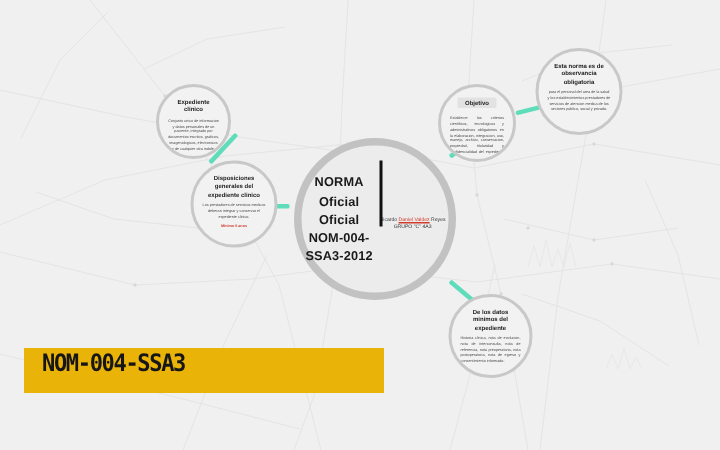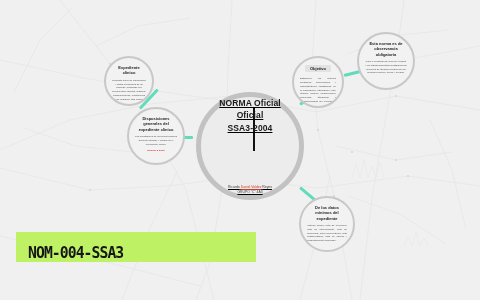--- a/index.html
+++ b/index.html
@@ -12,23 +12,22 @@
   #canvas{position:absolute;inset:0;width:480px;height:300px;}
   .net{position:absolute;inset:0;}
 
   
   .center-node{
     position:absolute;left:196px;top:92px;width:108px;height:108px;
     border-radius:50%;
     background:#ececec;
     border:5px solid #c2c2c2;
     box-sizing:border-box;
-    display:flex;flex-direction:column;align-items:center;justify-content:space-between;
+    display:flex;flex-direction:row;align-items:center;justify-content:space-between;
     text-align:center;
-    text-decoration:underline;
   }
   .center-bar{
     position:absolute;left:52px;top:10px;width:2px;height:44px;background:#111;
   }
   .center-title{
     position:relative;z-index:2;
     font-size:8.5px;font-weight:bold;color:#1a1a1a;line-height:1.45;
     letter-spacing:.1px;width:92px;
   }
   .center-sub{
@@ -56,21 +55,21 @@
   #node-notas{left:104px;top:56px;width:50px;height:50px;}
   #node-disposiciones{left:127px;top:107px;width:58px;height:58px;}
   #node-residuos{left:299px;top:196px;width:56px;height:56px;}
 
   
   .conn{position:absolute;background:#5fddbb;border-radius:1px;}
 
   
   .banner{
     position:absolute;left:16px;top:232px;width:240px;height:30px;
-    background:#bef264;display:flex;align-items:flex-end;
+    background:#eab308;display:flex;align-items:flex-start;
   }
   .banner span{
     font-family:"DejaVu Sans Mono", monospace;
     font-weight:bold;font-size:16px;color:#161616;
     margin-left:12px;letter-spacing:-1px;
     transform:scaleX(.92);transform-origin:left center;
   }
 </style>
 </head>
 <body>
@@ -122,21 +121,22 @@
   <div class="conn" style="left:140px;top:107px;width:26px;height:3px;transform:rotate(-47deg);transform-origin:left center;"></div>
   <div class="conn" style="left:300px;top:103px;width:26px;height:3px;transform:rotate(-36deg);transform-origin:left center;"></div>
   <div class="conn" style="left:344px;top:74px;width:22px;height:3px;transform:rotate(-14deg);transform-origin:left center;"></div>
   <div class="conn" style="left:300px;top:186px;width:30px;height:3px;transform:rotate(40deg);transform-origin:left center;"></div>
 
   <div class="center-node">
     <div class="center-bar"></div>
     <div class="center-title">
       <div>NORMA Oficial</div>
       <div>Oficial</div>
-      <div>SSA3-2004</div>
+      <div>NOM-004-</div>
+      <div>SSA3-2012</div>
     </div>
     <div class="center-sub">
       <span>Ricardo</span>
       <span class="hl">Daniel Valdez</span>
       <span>Reyes</span>
       <div>GRUPO "C" 4A3</div>
     </div>
   </div>
 
   <div class="node" id="node-objetivo">

